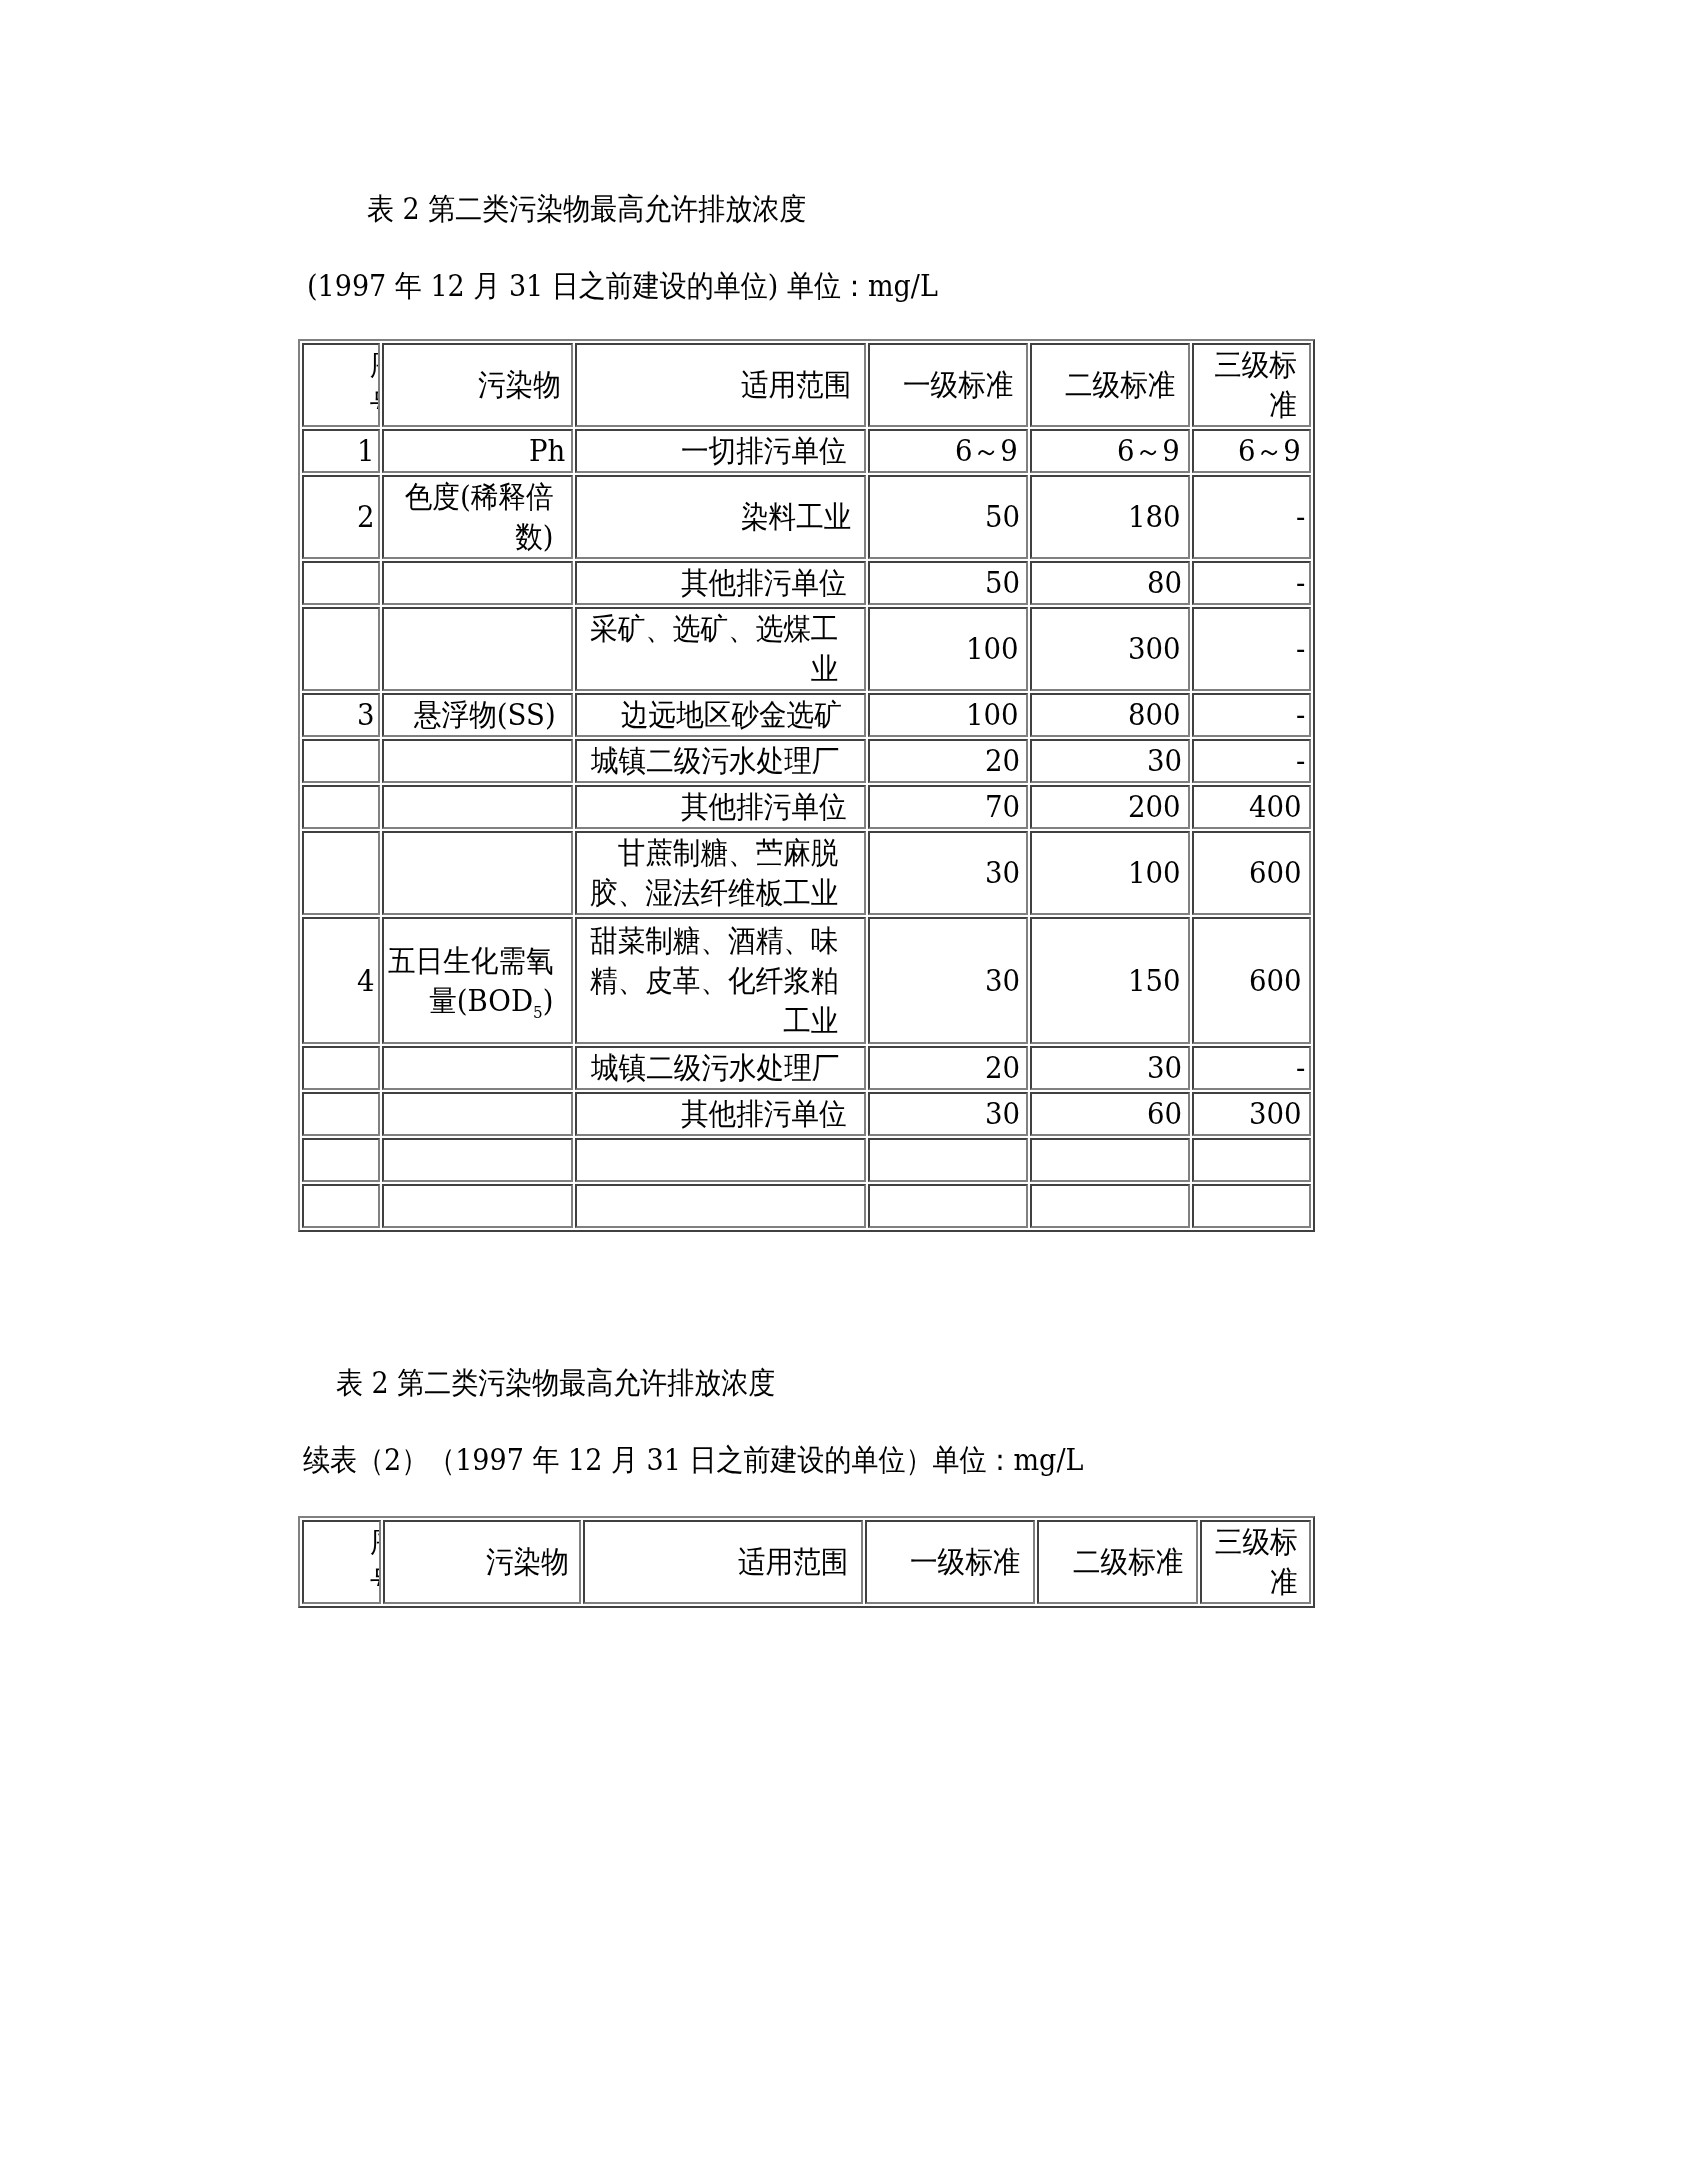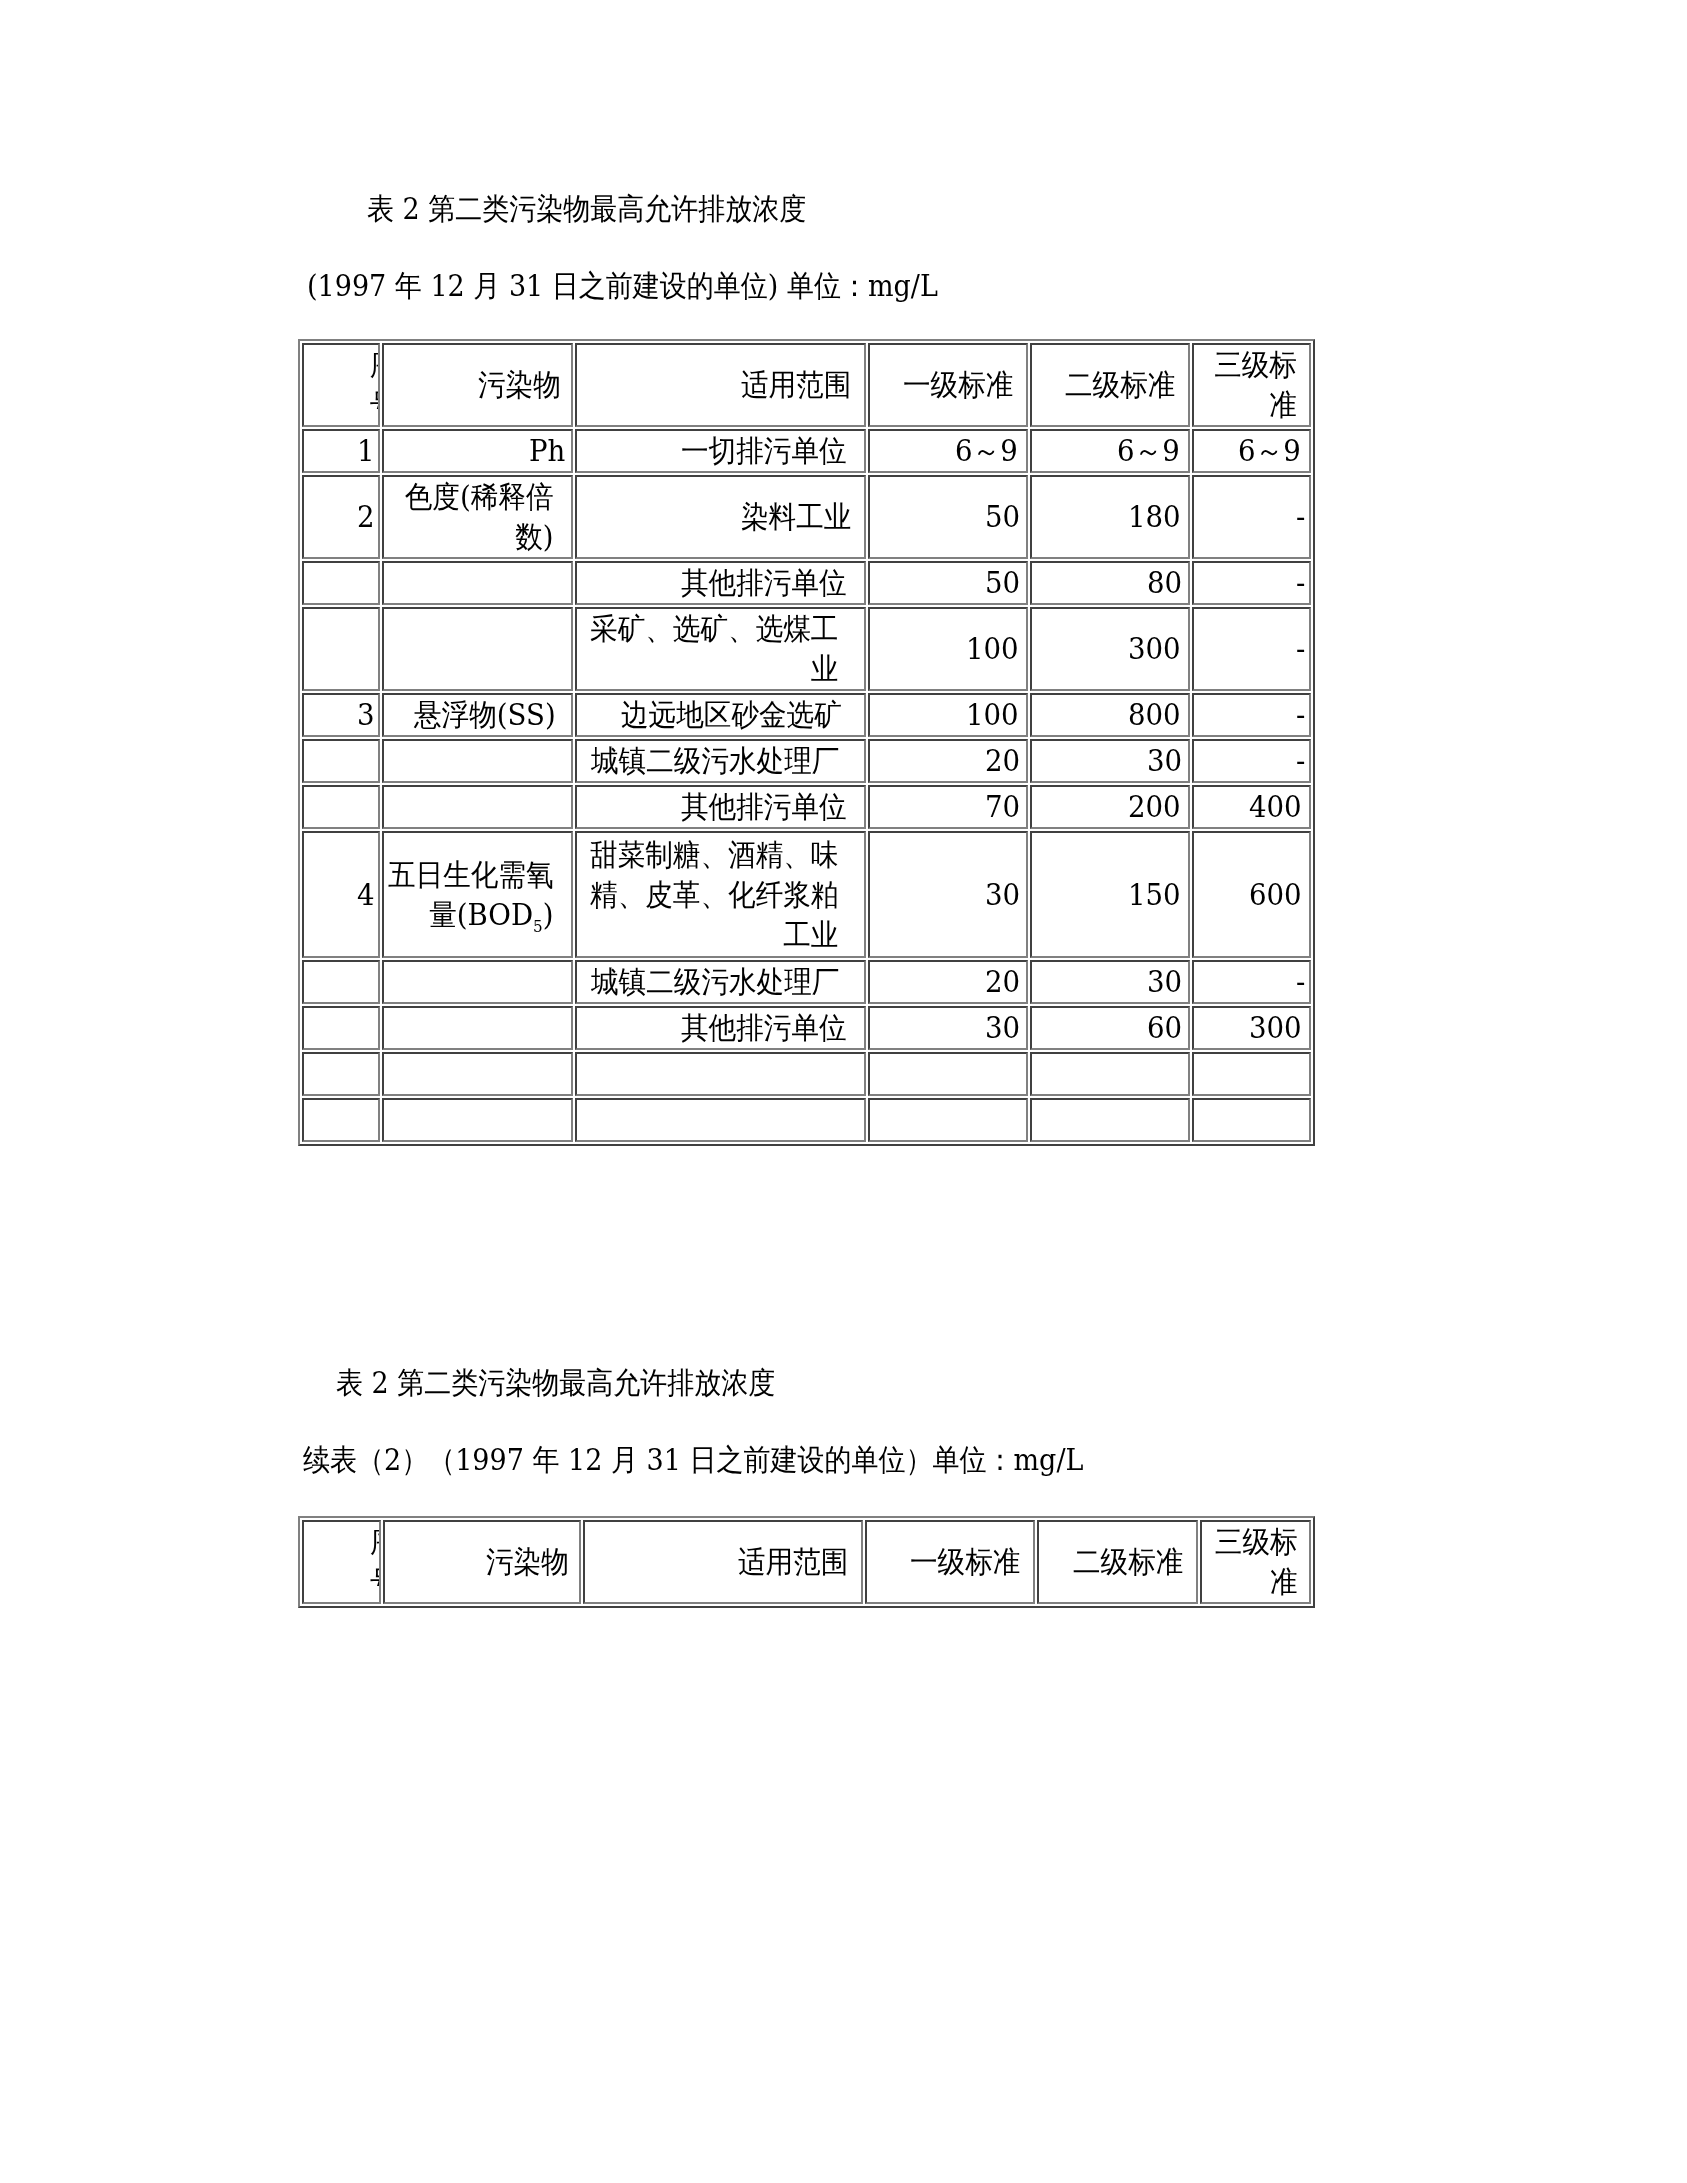--- a/index.html
+++ b/index.html
@@ -109,20 +109,28 @@
     <td><span class="t">-</span></td>
   </tr>
   <tr style="height:44px;">
     <td><span class="t"></span></td>
     <td><span class="t"></span></td>
     <td><span class="t">其他排污单位</span></td>
     <td><span class="t">70</span></td>
     <td><span class="t">200</span></td>
     <td><span class="t">400</span></td>
   </tr>
+  <tr style="height:83px;">
+    <td><span class="t"></span></td>
+    <td><span class="t"></span></td>
+    <td><span class="t">甘蔗制糖、苎麻脱胶、湿法纤维板工业</span></td>
+    <td><span class="t">30</span></td>
+    <td><span class="t">100</span></td>
+    <td><span class="t">600</span></td>
+  </tr>
   <tr style="height:127px;">
     <td><span class="t">4</span></td>
     <td><span class="t"><span>五日生化需氧量(BOD</span><sub>5</sub><span>)</span></span></td>
     <td><span class="t">甜菜制糖、酒精、味精、皮革、化纤浆粕工业</span></td>
     <td><span class="t">30</span></td>
     <td><span class="t">150</span></td>
     <td><span class="t">600</span></td>
   </tr>
   <tr style="height:44px;">
     <td><span class="t"></span></td>

